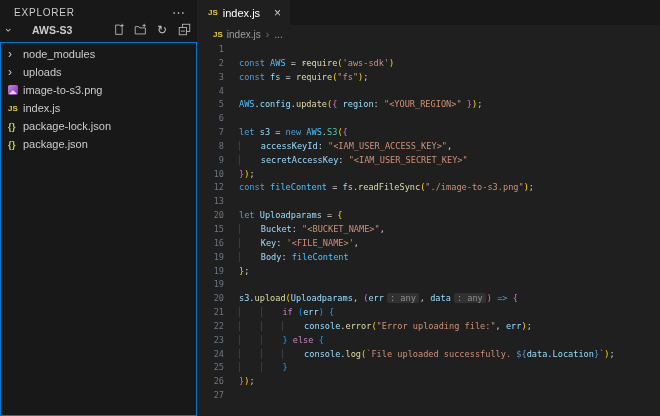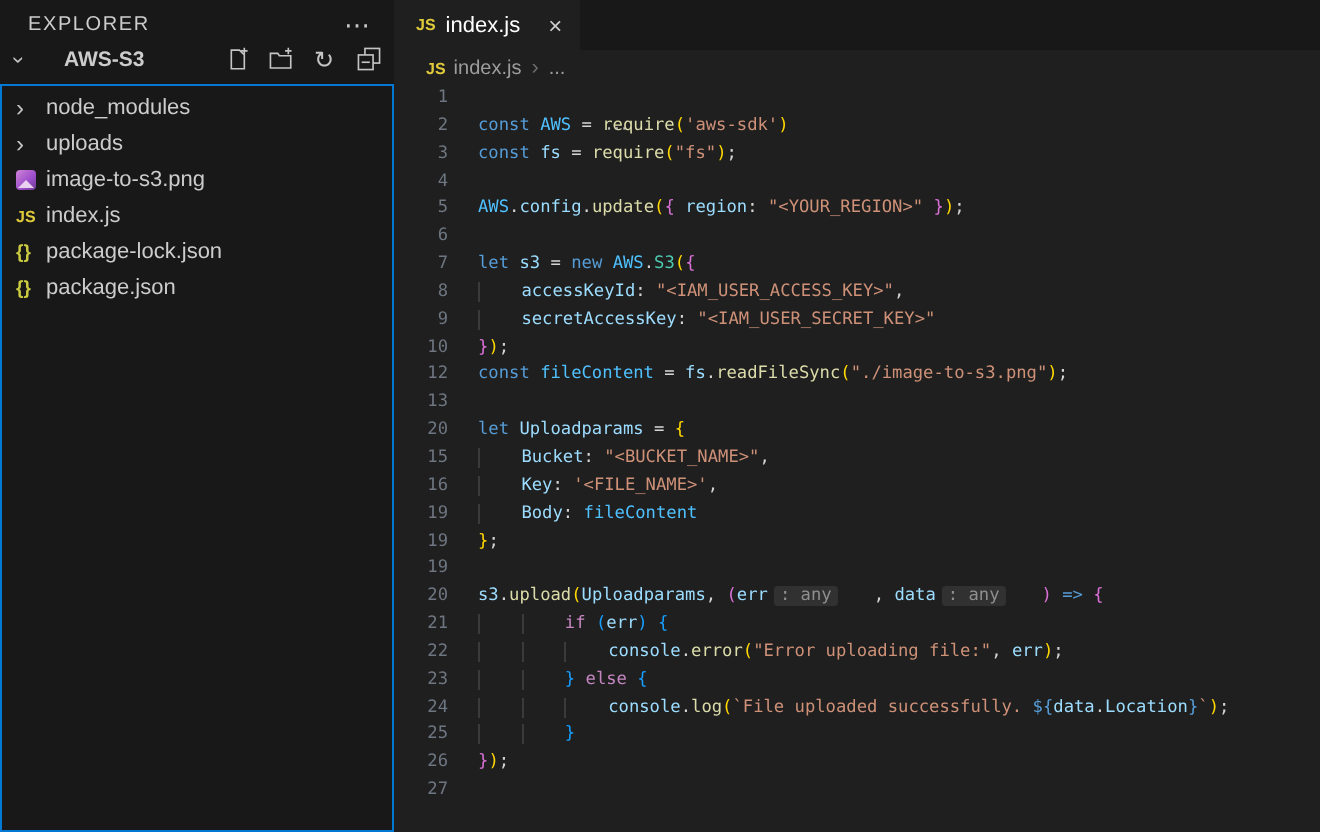--- a/index.html
+++ b/index.html
@@ -43,21 +43,21 @@
   .cline{height:13.85px;display:flex;white-space:pre;}
   .lnum{width:27px;text-align:right;color:#6e7681;flex-shrink:0;}
   .ltext{margin-left:15px;}
   .tk{white-space:pre;}
   .kw{color:#569cd6}.ctl{color:#c586c0}.fn{color:#dcdcaa}.cls{color:#4ec9b0}
   .vr{color:#9cdcfe}.cst{color:#4fc1ff}.str{color:#ce9178}.pun{color:#d4d4d4}
   .b1{color:#ffd700}.b2{color:#da70d6}.b3{color:#179fff}.tmp{color:#569cd6}
   .fnu{color:#dcdcaa;position:relative;}
   .fnu::before{content:"\00b7\00b7\00b7";position:absolute;left:1px;bottom:-4px;color:#bdbdbd;
                font-size:8px;letter-spacing:-1px;}
-  .hint{background:#313131;color:#8f8f8f;border-radius:2px;padding:0 3px;margin:0 18px 0 3px;}
+  .hint{background:#313131;color:#8f8f8f;border-radius:2px;padding:0 3px;margin:0 1px 0 3px;}
   .g{border-left:1px solid #3a3a3a;}
 </style>
 </head>
 <body>
 
 <div class="sidebar">
   <div class="exp-header">
     <span class="exp-title">EXPLORER</span>
     <span class="more-icon">⋯</span>
   </div>

